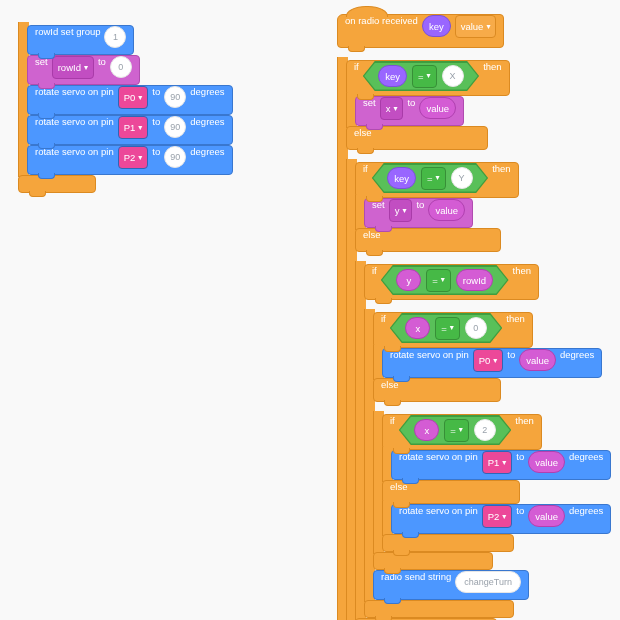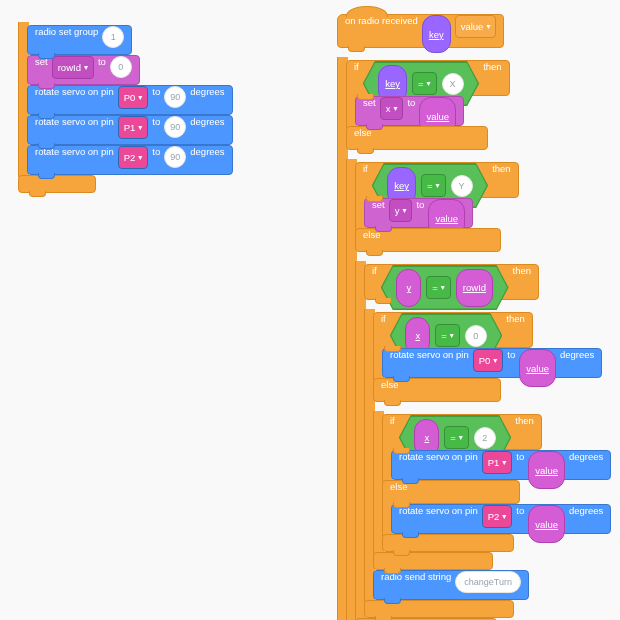--- a/index.html
+++ b/index.html
@@ -47,41 +47,41 @@
   .ddf.grn-f{background:#46B946;border-color:#378F37;}
   .ddf.org-f{background:#F7AB49;border-color:#DB8A21;}
   .arr{font-size:8px;line-height:1;}
   
   .circ{display:inline-flex;align-items:center;justify-content:center;min-width:22px;
         height:22px;padding:0 5px;border-radius:11px;background:#fff;color:#9aa2ab;
         font-size:9px;border:1px solid #e6e6e6;box-sizing:border-box;}
   .pill{min-width:40px;padding:0 8px;}
   
   .voval{display:inline-flex;align-items:center;justify-content:center;min-width:25px;
-         height:38px;padding:0 6px;border-radius:12px;border:1px solid;box-sizing:border-box;text-decoration:underline;}
+         height:22px;padding:0 6px;border-radius:12px;border:1px solid;box-sizing:border-box;}
   .voval.purple{background:#9966FF;border-color:#7A52D6;}
   .voval.mag{background:#D45CD4;border-color:#B040B0;}
   
   .hexo{display:inline-flex;background:#3F9D3F;padding:1.5px;
         clip-path:polygon(12px 0,calc(100% - 12px) 0,100% 50%,calc(100% - 12px) 100%,12px 100%,0 50%);}
   .hexi{display:inline-flex;align-items:center;gap:5px;padding:2px 14px;
         background:#59C059;
         clip-path:polygon(11px 0,calc(100% - 11px) 0,100% 50%,calc(100% - 11px) 100%,11px 100%,0 50%);}
   .lbl{white-space:nowrap;}
 </style>
 </head>
 <body>
 
 <div class="canvas">
 
   <div class="stack" style="left:18px;top:25px;">
     <div class="c orange">
       <div class="cbody orange">
         <div class="row blue">
-          <span class="lbl">radio set group</span>
+          <span class="lbl">rowId set group</span>
           <span class="circ">1</span>
         </div>
         <div class="row magenta">
           <span class="lbl">set</span>
           <span class="ddf mag-f">
             <span>rowId</span>
             <span class="arr">▾</span>
           </span>
           <span class="lbl">to</span>
           <span class="circ">0</span>

